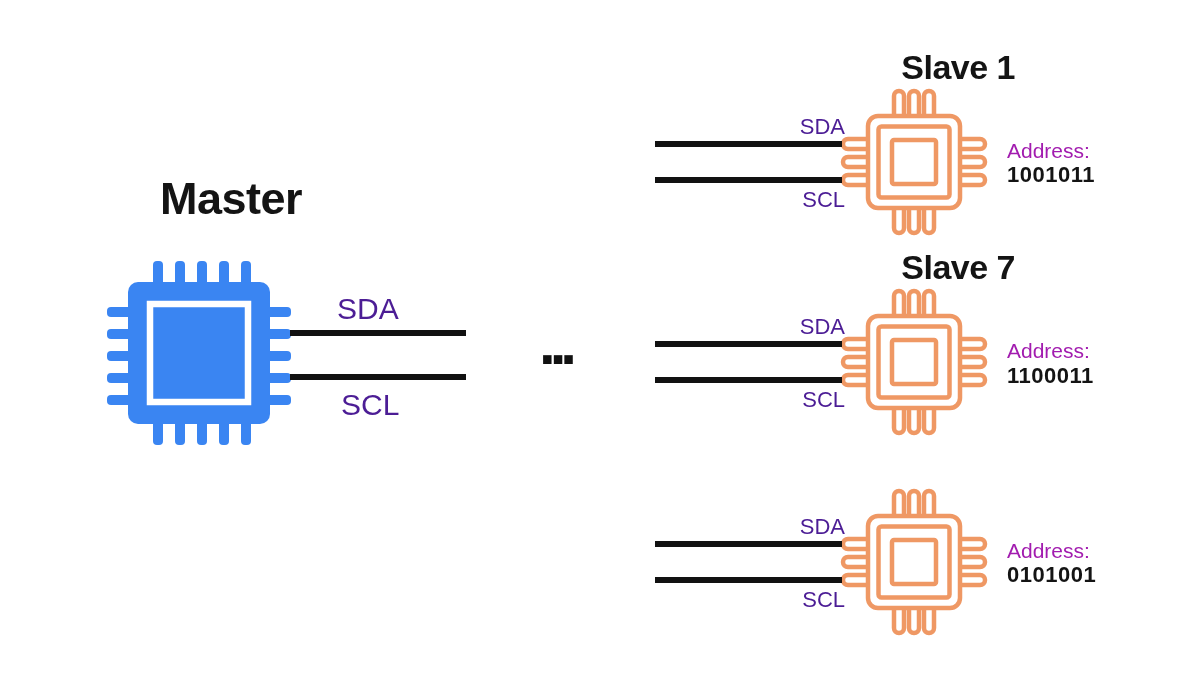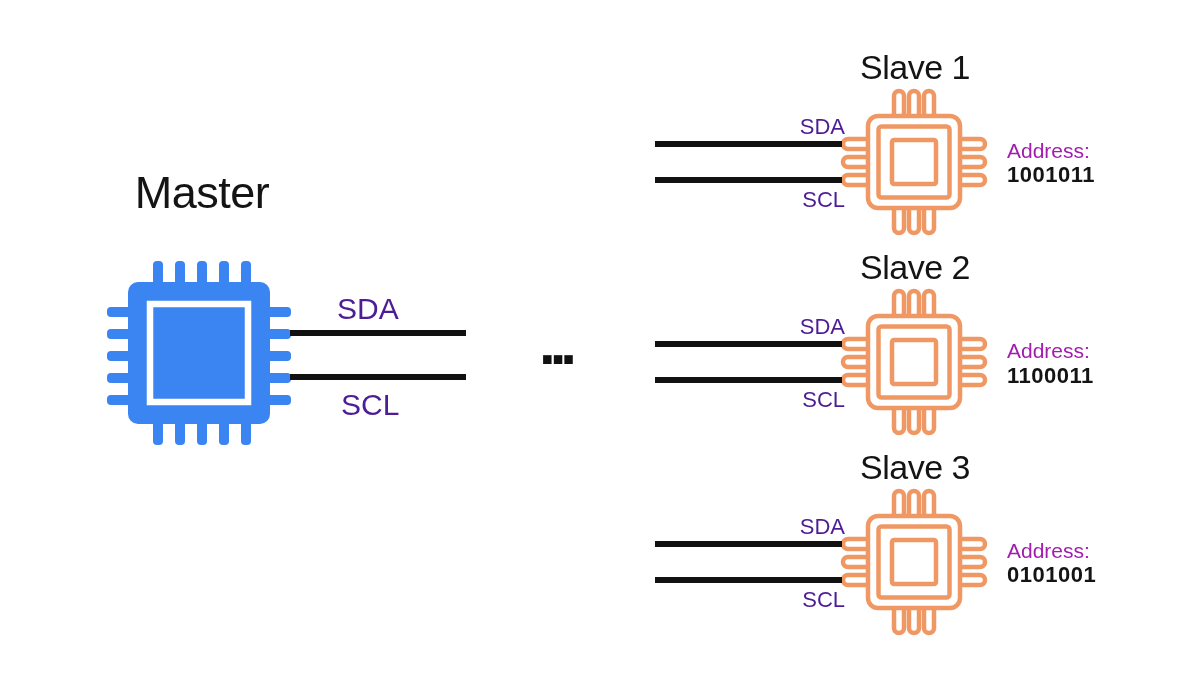--- a/index.html
+++ b/index.html
@@ -19,27 +19,27 @@
     font-family: "Liberation Sans", "DejaVu Sans", sans-serif;
     color: var(--text-black);
   }
   .wire {
     position: absolute;
     height: 6px;
     background: var(--wire-black);
   }
   .title {
     position: absolute;
-    font-weight: normal;
+    font-weight: bold;
     color: var(--text-black);
-    text-align: center;
+    text-align: right;
     letter-spacing: -0.5px;
     line-height: 1;
   }
-  .master-title { left: 102px; top: 170px; width: 200px; font-size: 45px; }
+  .master-title { left: 102px; top: 176px; width: 200px; font-size: 45px; }
   .slave-title  { width: 200px; font-size: 34px; }
   .buslabel {
     position: absolute;
     color: #4c1d95;
     line-height: 1;
   }
   .buslabel.lg { font-size: 30px; }
   .buslabel.sm { font-size: 22px; width: 105px; text-align: right; }
   .dots {
     position: absolute;
@@ -137,21 +137,21 @@
       <rect x="52" y="52" width="44" height="44" rx="2"></rect>
     </g>
   </svg>
   <div class="wire" style="left:655px; top:141px; width:187px;"></div>
   <div class="wire" style="left:655px; top:177px; width:187px;"></div>
   <div class="buslabel sm" style="left:740px; top:116px;">SDA</div>
   <div class="buslabel sm" style="left:740px; top:189px;">SCL</div>
   <div class="addr-label" style="left:1007px; top:139px;">Address:</div>
   <div class="addr-value" style="left:1007px; top:163px;text-align:center;">1001011</div>
 
-  <div class="title slave-title" style="left:815px; top:250px;">Slave 2</div>
+  <div class="title slave-title" style="left:815px; top:250px;">Slave 7</div>
   <svg class="chip slave-chip" style="left:840px; top:288px;" width="148" height="148" viewBox="0 0 148 148">
     <g class="slave-stroke">
       <rect x="54" y="3" width="10" height="29" rx="5"></rect>
         <rect x="69" y="3" width="10" height="29" rx="5"></rect>
         <rect x="84" y="3" width="10" height="29" rx="5"></rect>
       <rect x="54" y="116" width="10" height="29" rx="5"></rect>
         <rect x="69" y="116" width="10" height="29" rx="5"></rect>
         <rect x="84" y="116" width="10" height="29" rx="5"></rect>
       <rect x="3" y="51" width="29" height="10" rx="5"></rect>
         <rect x="3" y="69" width="29" height="10" rx="5"></rect>
@@ -164,21 +164,20 @@
       <rect x="52" y="52" width="44" height="44" rx="2"></rect>
     </g>
   </svg>
   <div class="wire" style="left:655px; top:341px; width:187px;"></div>
   <div class="wire" style="left:655px; top:377px; width:187px;"></div>
   <div class="buslabel sm" style="left:740px; top:316px;">SDA</div>
   <div class="buslabel sm" style="left:740px; top:389px;">SCL</div>
   <div class="addr-label" style="left:1007px; top:339px;">Address:</div>
   <div class="addr-value" style="left:1007px; top:364px;">1100011</div>
 
-  <div class="title slave-title" style="left:815px; top:450px;">Slave 3</div>
   <svg class="chip slave-chip" style="left:840px; top:488px;" width="148" height="148" viewBox="0 0 148 148">
     <g class="slave-stroke">
       <rect x="54" y="3" width="10" height="29" rx="5"></rect>
         <rect x="69" y="3" width="10" height="29" rx="5"></rect>
         <rect x="84" y="3" width="10" height="29" rx="5"></rect>
       <rect x="54" y="116" width="10" height="29" rx="5"></rect>
         <rect x="69" y="116" width="10" height="29" rx="5"></rect>
         <rect x="84" y="116" width="10" height="29" rx="5"></rect>
       <rect x="3" y="51" width="29" height="10" rx="5"></rect>
         <rect x="3" y="69" width="29" height="10" rx="5"></rect>

